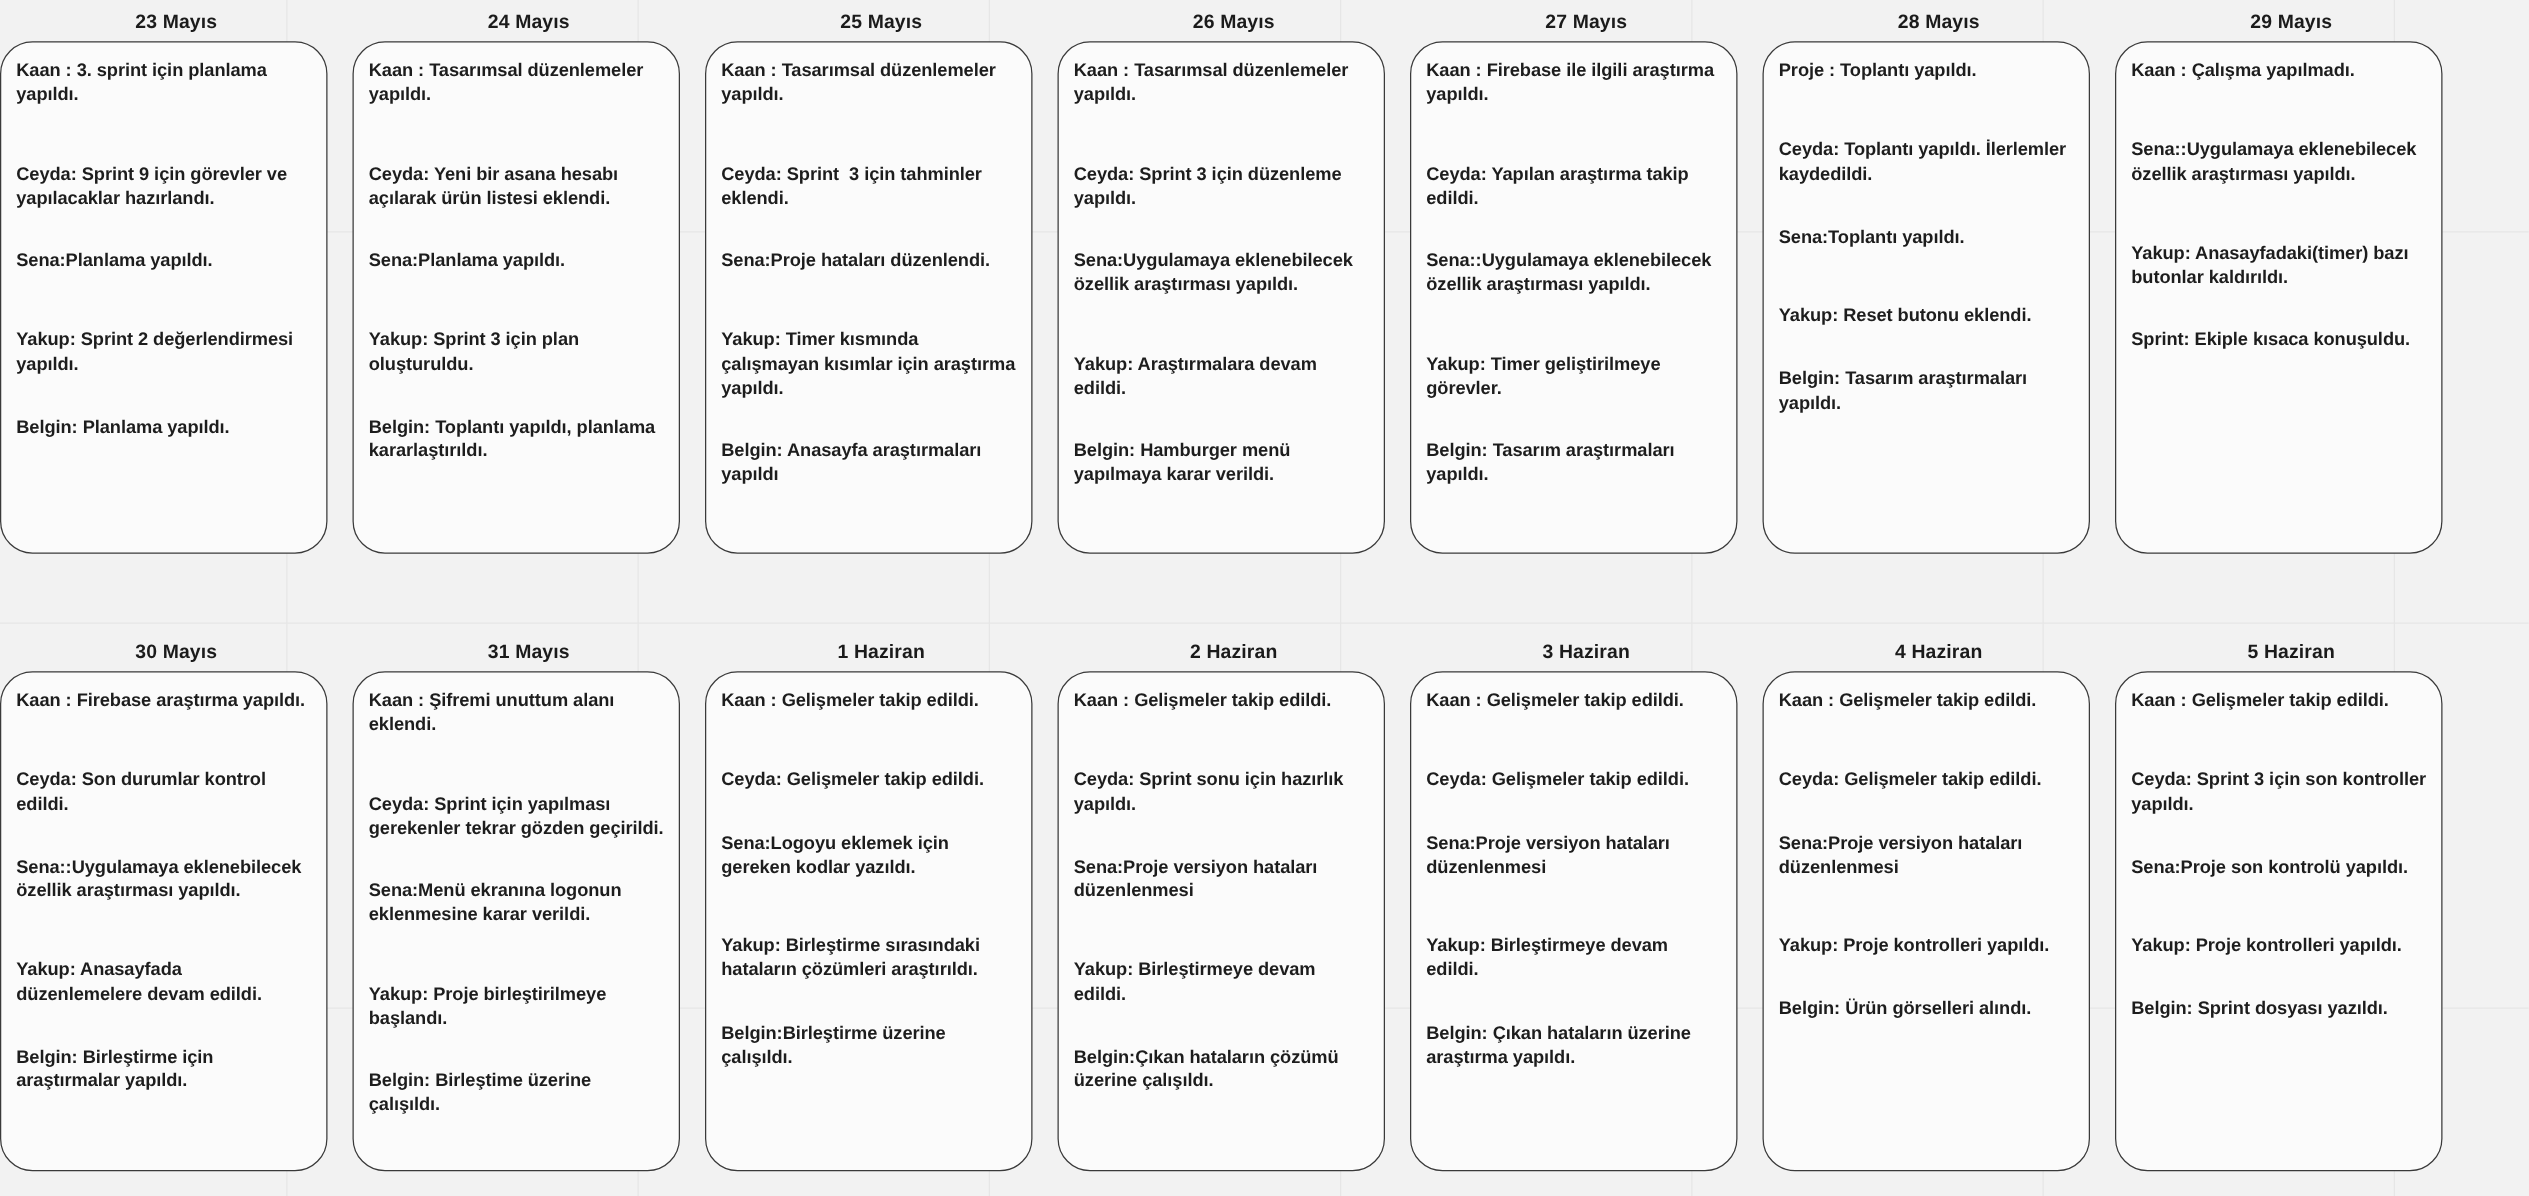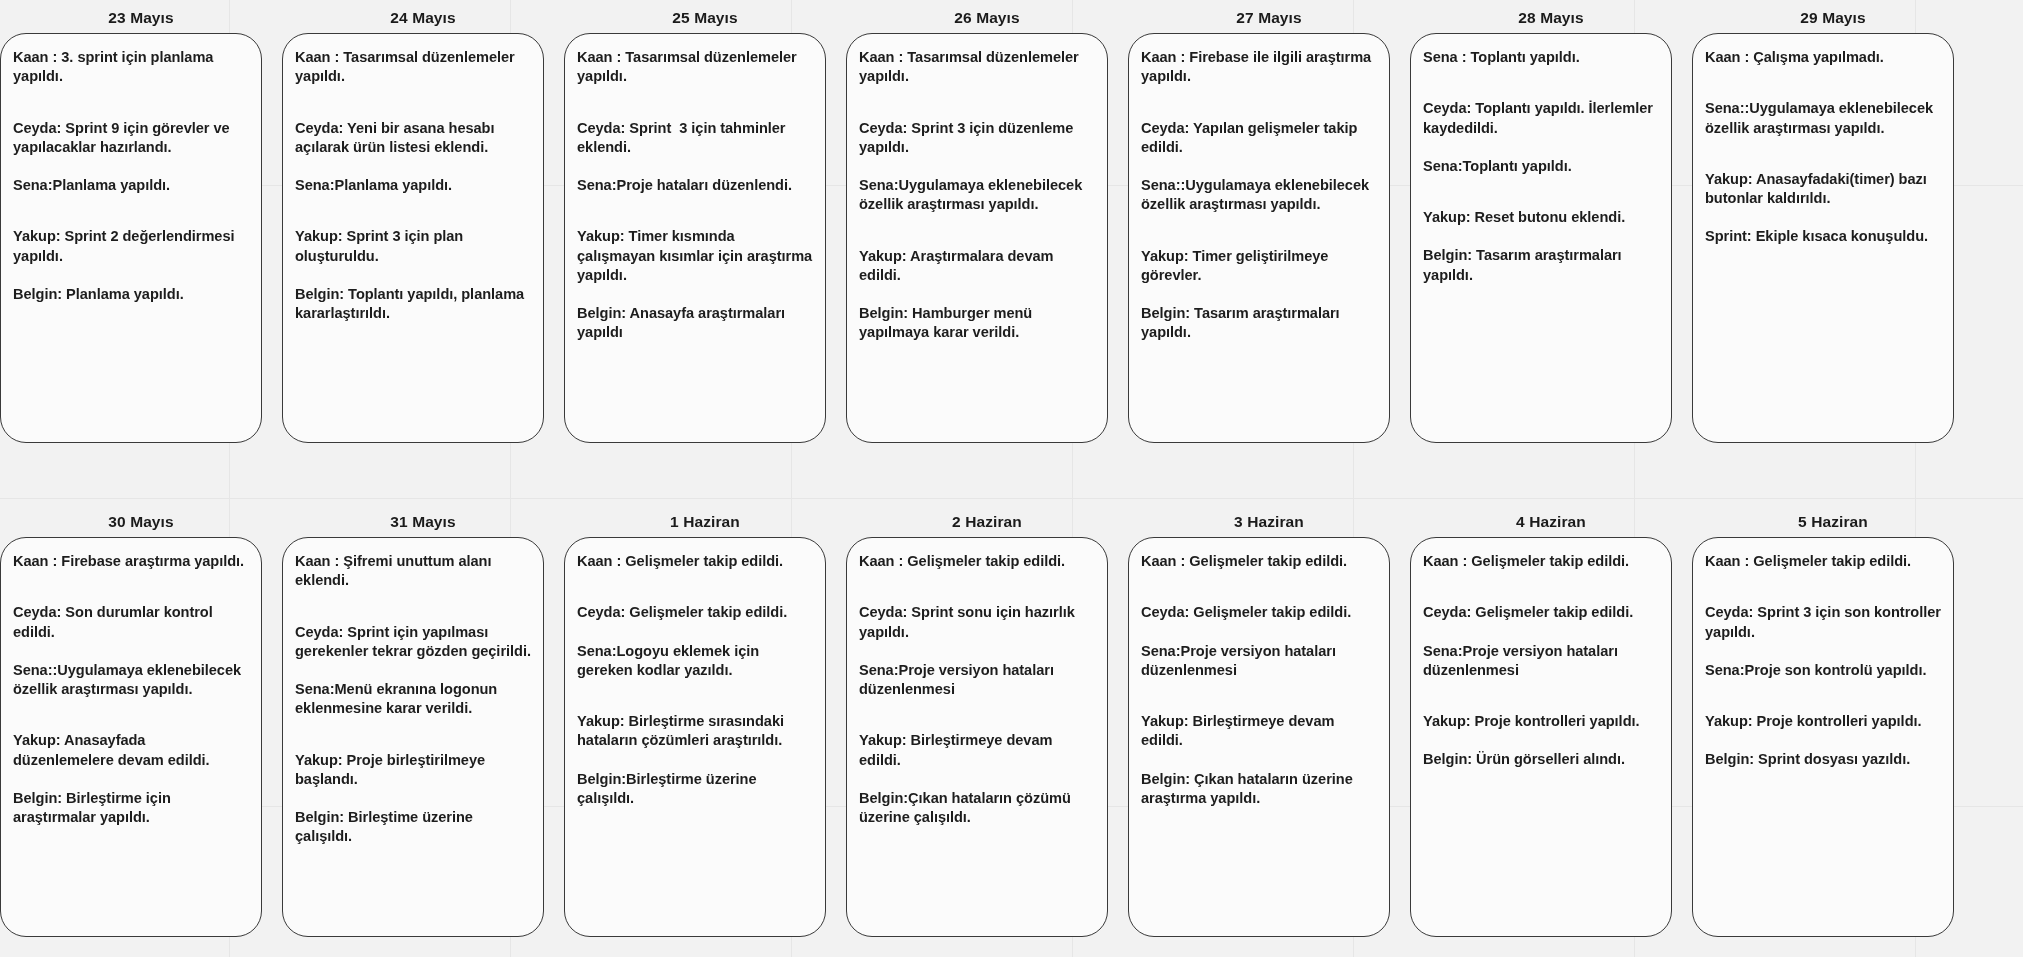--- a/index.html
+++ b/index.html
@@ -52,21 +52,21 @@
 
   .day-card {
     width: 262px;
     min-height: 410px;
     background: #fbfbfb;
     border: 1.3px solid #3a3a3a;
     border-radius: 26px;
     padding: 14px 12px 16px 12px;
     display: flex;
     flex-direction: column;
-    gap: 0;
+    gap: 12px;
   }
   .row#row-bottom .day-card { min-height: 400px; }
 
   .entry {
     font-size: 14.6px;
     line-height: 1.32;
     color: #1d1d1d;
     font-weight: 600;
     letter-spacing: -0.05px;
     margin-bottom: 19px;
@@ -129,30 +129,30 @@
           <div class="entry">Ceyda: Sprint 3 için düzenleme yapıldı.</div>
           <div class="entry gap-lg">Sena:Uygulamaya eklenebilecek özellik araştırması yapıldı.</div>
           <div class="entry">Yakup: Araştırmalara devam edildi.</div>
           <div class="entry">Belgin: Hamburger menü yapılmaya karar verildi.</div>
         </div>
       </div>
       <div class="day-col">
         <div class="day-header">27 Mayıs</div>
         <div class="day-card">
           <div class="entry gap-lg">Kaan : Firebase ile ilgili araştırma yapıldı.</div>
-          <div class="entry">Ceyda: Yapılan gelişmeler takip edildi.</div>
+          <div class="entry">Ceyda: Yapılan araştırma takip edildi.</div>
           <div class="entry gap-lg">Sena::Uygulamaya eklenebilecek özellik araştırması yapıldı.</div>
           <div class="entry">Yakup: Timer geliştirilmeye görevler.</div>
           <div class="entry">Belgin: Tasarım araştırmaları yapıldı.</div>
         </div>
       </div>
       <div class="day-col">
         <div class="day-header">28 Mayıs</div>
         <div class="day-card">
-          <div class="entry gap-lg">Sena : Toplantı yapıldı.</div>
+          <div class="entry gap-lg">Proje : Toplantı yapıldı.</div>
           <div class="entry">Ceyda: Toplantı yapıldı. İlerlemler kaydedildi.</div>
           <div class="entry gap-lg">Sena:Toplantı yapıldı.</div>
           <div class="entry">Yakup: Reset butonu eklendi.</div>
           <div class="entry">Belgin: Tasarım araştırmaları yapıldı.</div>
         </div>
       </div>
       <div class="day-col">
         <div class="day-header">29 Mayıs</div>
         <div class="day-card">
           <div class="entry gap-lg">Kaan : Çalışma yapılmadı.</div>

